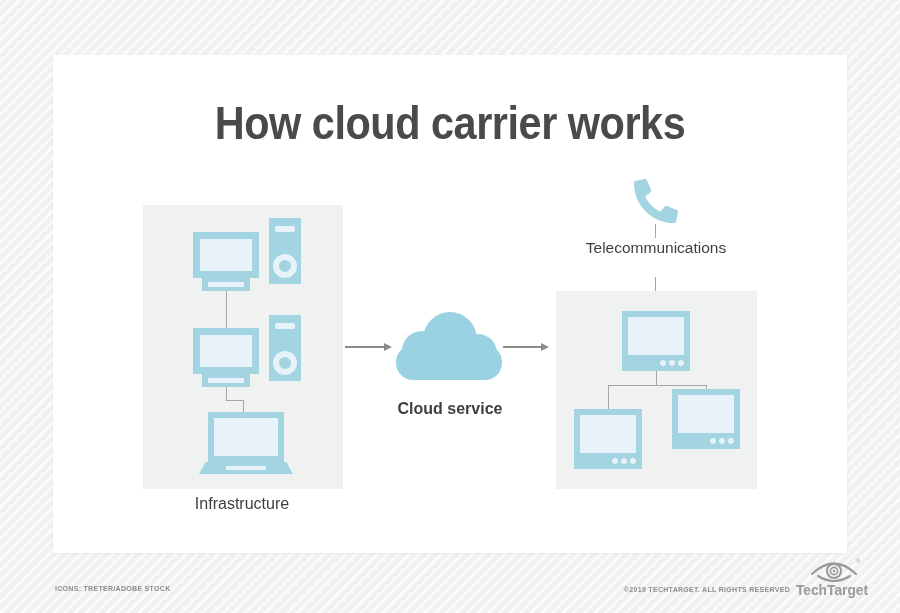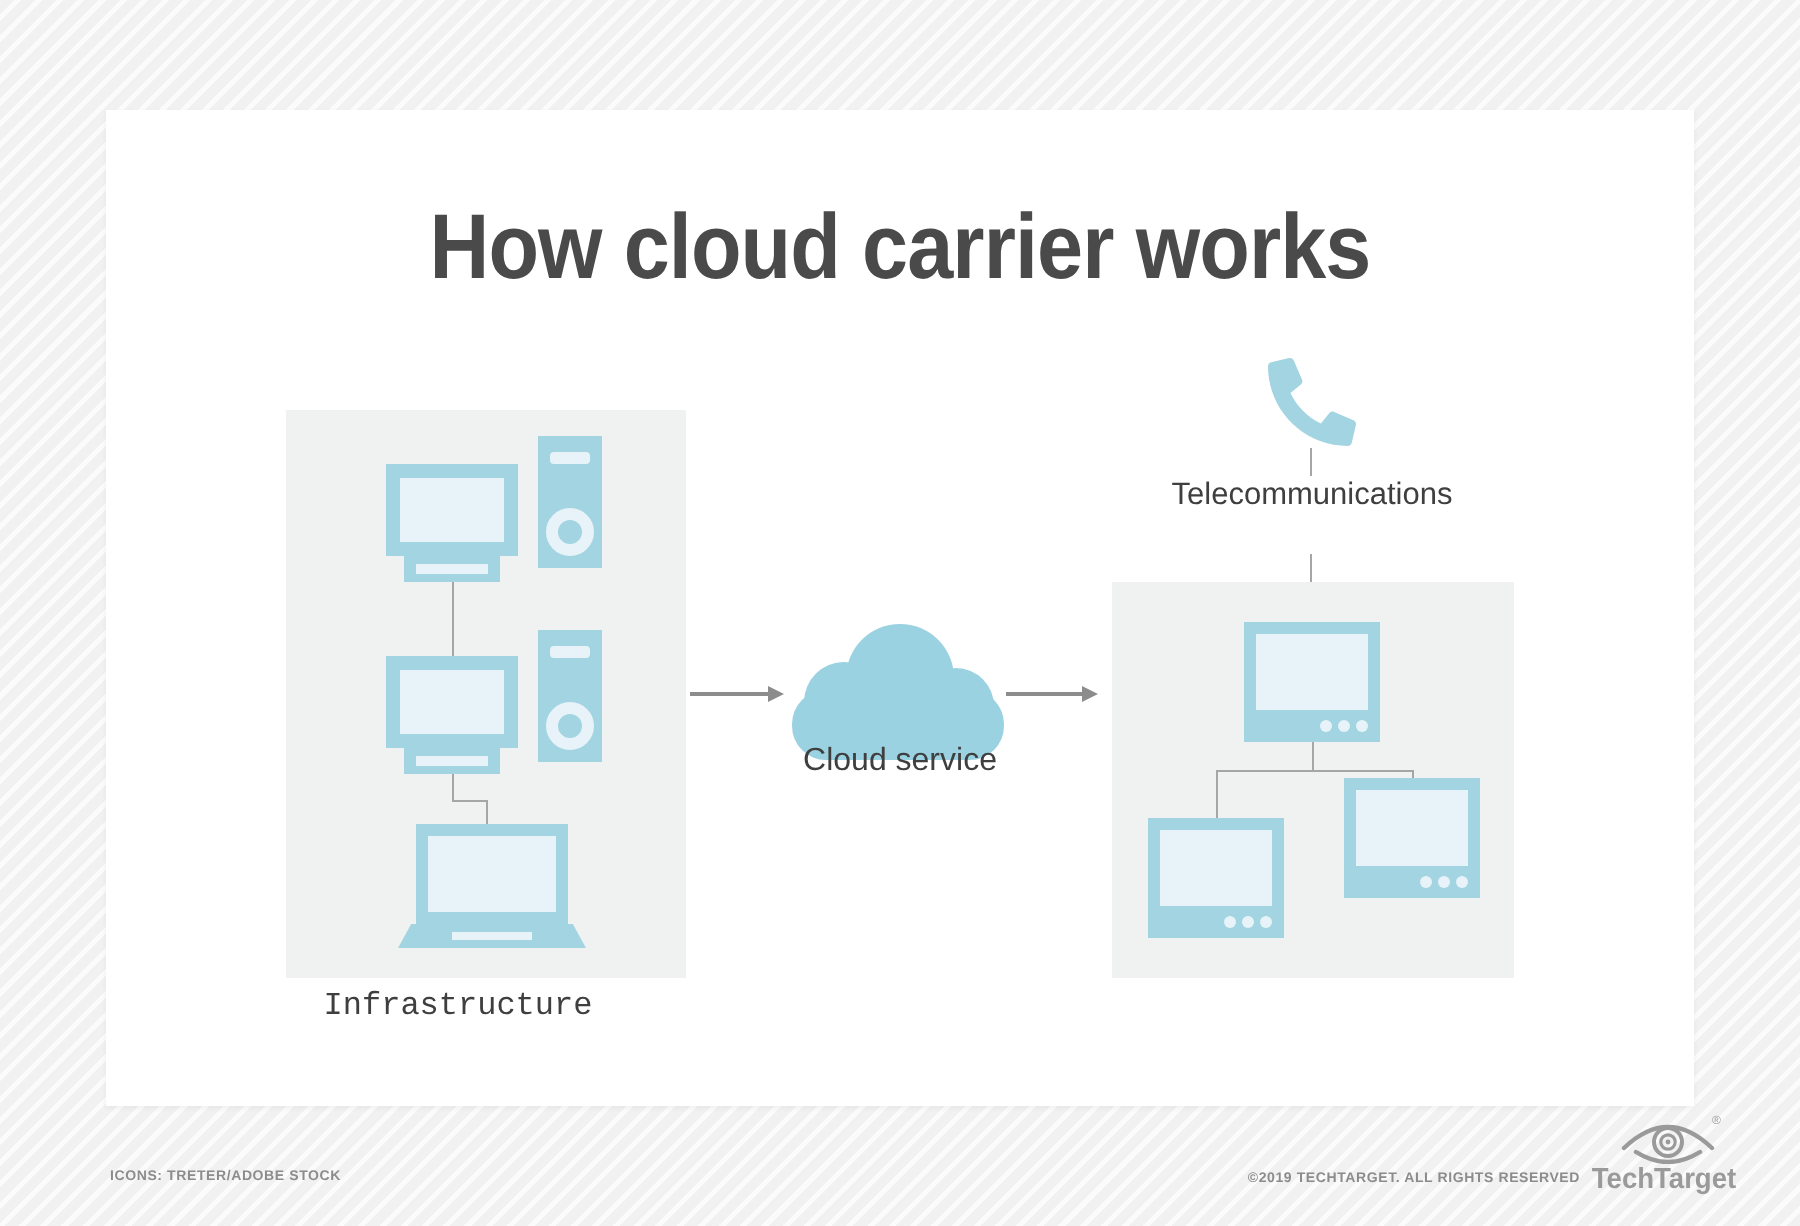--- a/index.html
+++ b/index.html
@@ -17,22 +17,22 @@
       var(--stripe-light,#fbfbfb) 5px, var(--stripe-light,#fbfbfb) 7.5px);}
   .card{position:absolute;left:53px;top:55px;width:794px;height:498px;
     background:var(--card-bg,#fff);box-shadow:0 1px 3px rgba(0,0,0,.05);}
   .title{position:absolute;left:53px;top:96px;width:794px;text-align:center;
     font-size:46px;font-weight:700;color:var(--title,#4a4a4a);
     letter-spacing:-.5px;transform:scaleX(.9);line-height:1.2;}
   .panel{position:absolute;background:var(--panel-bg,#f0f2f2);}
   .panel-left{left:143px;top:205px;width:200px;height:284px;}
   .panel-right{left:556px;top:291px;width:201px;height:198px;}
   .lbl{position:absolute;color:var(--label,#3f3f3f);font-size:16px;text-align:center;line-height:17px;}
-  .lbl-infra{left:129px;top:495px;width:200px;font-family:Liberation Mono, monospace;}
-  .lbl-cloud{left:380px;top:372px;width:140px;}
+  .lbl-infra{left:142px;top:495px;width:200px;}
+  .lbl-cloud{left:380px;top:400px;width:140px;font-weight:bold;}
   .lbl-telecom{left:546px;top:239px;width:220px;font-size:15.5px;}
   
   .vline,.hline{position:absolute;background:var(--connector,#a6a6a6);}
   .vline{width:1px;} .hline{height:1px;}
   
   .arrow{position:absolute;height:2px;background:var(--arrow,#8c8c8c);}
   .arrow::after{content:"";position:absolute;right:-7px;top:-3.5px;
     border-left:8px solid var(--arrow,#8c8c8c);
     border-top:4.5px solid transparent;border-bottom:4.5px solid transparent;}
   

